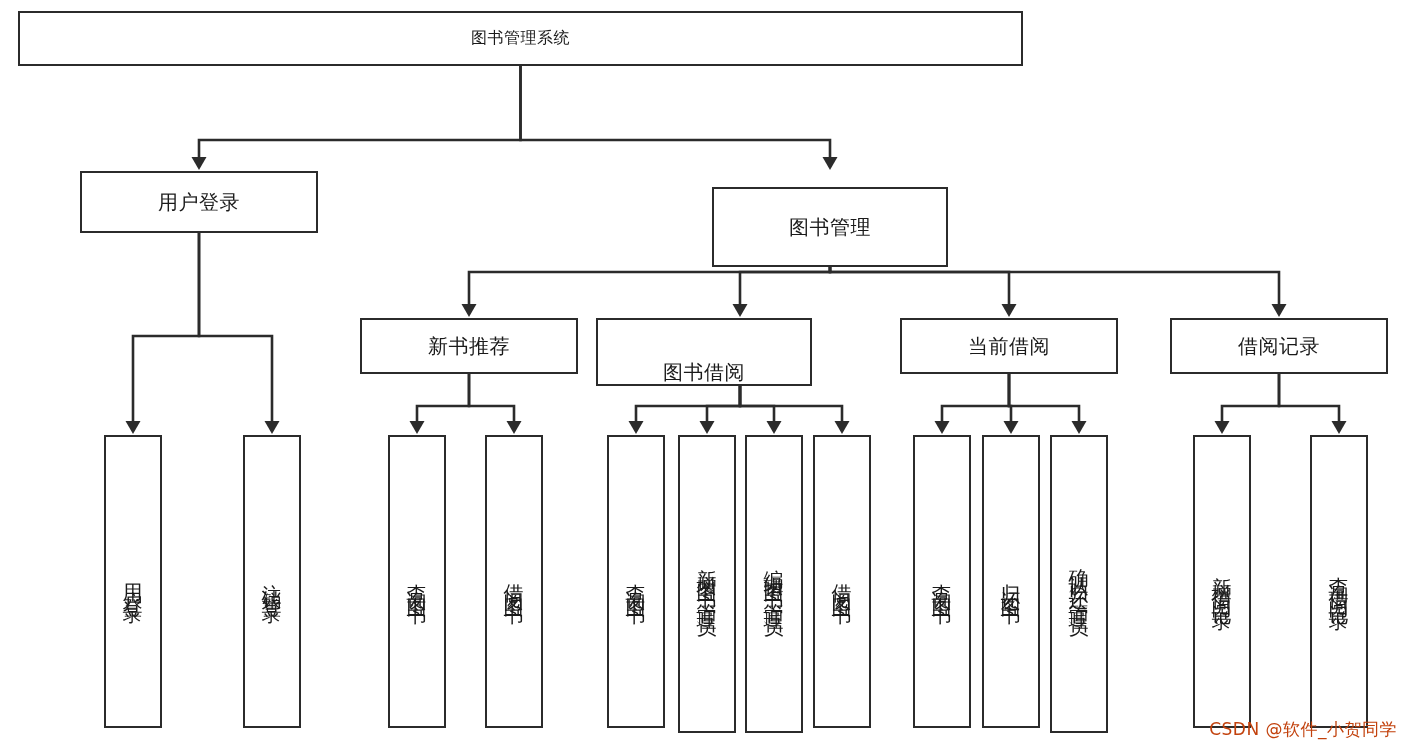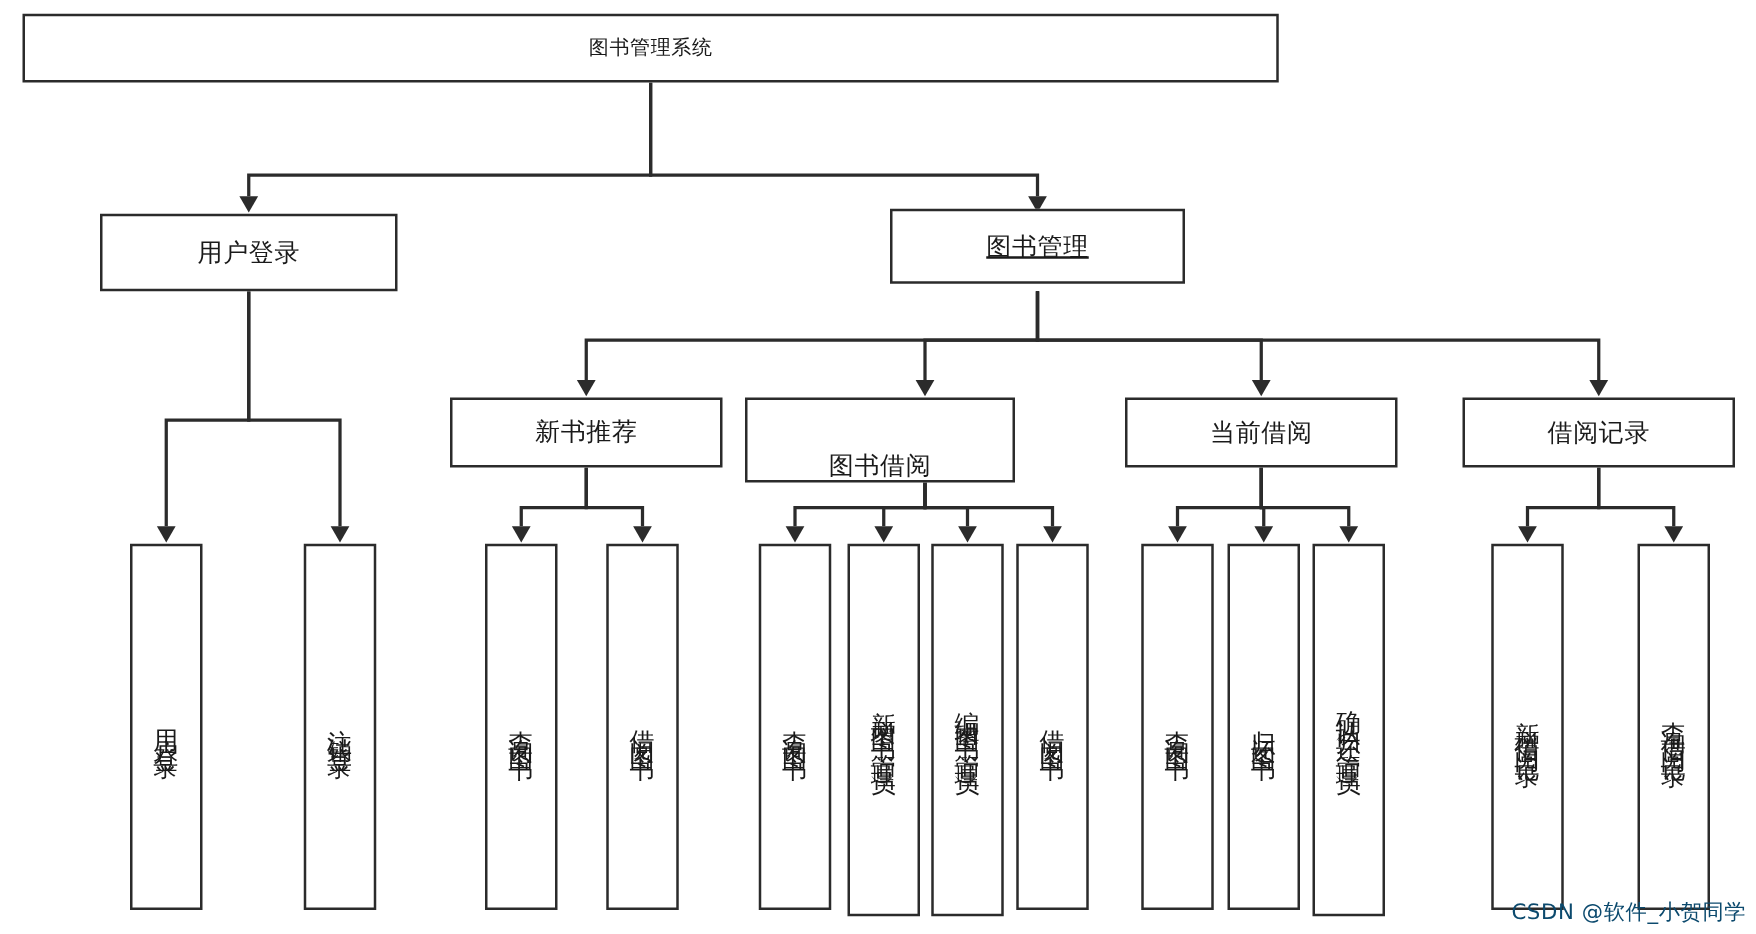--- a/index.html
+++ b/index.html
@@ -59,21 +59,21 @@
     letter-spacing: 7px;
     line-height: 1;
     white-space: nowrap;
     text-indent: 0;
   }
   #watermark {
     position: absolute;
     right: 8px;
     bottom: 6px;
     font-size: 17px;
-    color: #0c4a6e;
+    color: #c2410c;
     white-space: nowrap;
     letter-spacing: 0.5px;
   }
 </style>
 </head>
 <body>
 
 <div id="diagram-root">
 
   <svg id="edge-layer" viewBox="0 0 1405 747" width="1405" height="747" xmlns="http://www.w3.org/2000/svg">
@@ -121,24 +121,24 @@
       </g>
   </svg>
 
   <div id="node-layer">
       <div class="node level-0" style="left: 18px; top: 11px; width: 1005px; height: 55px;">
         <span class="node-label">图书管理系统</span>
       </div>
       <div class="node level-1" style="left: 80px; top: 171px; width: 238px; height: 62px;">
         <span class="node-label">用户登录</span>
       </div>
-      <div class="node level-1" style="left: 712px; top: 167px; width: 236px; height: 60px; text-decoration: underline;">
+      <div class="node level-1" style="left: 712px; top: 187px; width: 236px; height: 80px;">
         <span class="node-label">图书管理</span>
       </div>
-      <div class="node level-2" style="left: 360px; top: 318px; width: 218px; height: 56px; font-family: Liberation Serif, serif;">
+      <div class="node level-2" style="left: 360px; top: 318px; width: 218px; height: 56px;">
         <span class="node-label">新书推荐</span>
       </div>
       <div class="node level-2" style="left: 596px; top: 318px; width: 216px; height: 68px; align-items: flex-end;">
         <span class="node-label">图书借阅</span>
       </div>
       <div class="node level-2" style="left: 900px; top: 318px; width: 218px; height: 56px;">
         <span class="node-label">当前借阅</span>
       </div>
       <div class="node level-2" style="left: 1170px; top: 318px; width: 218px; height: 56px; align-items: center;">
         <span class="node-label">借阅记录</span>

